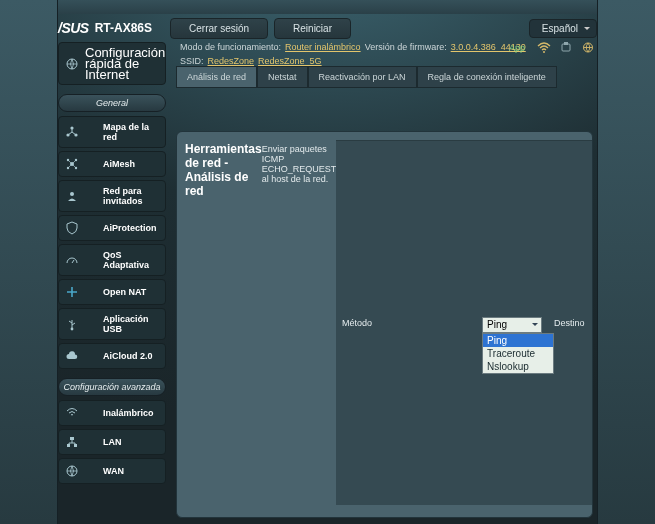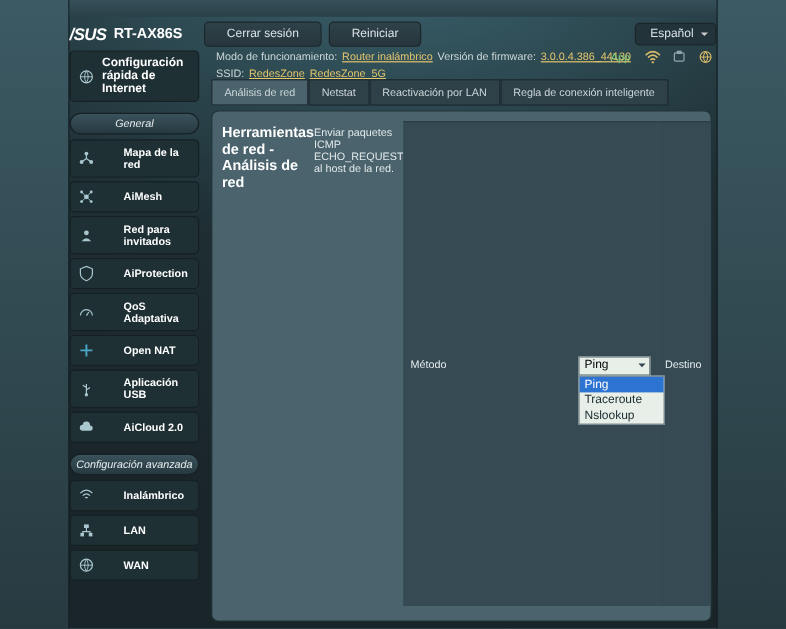--- a/index.html
+++ b/index.html
@@ -33,28 +33,28 @@
   
   .info{position:absolute;left:180px;right:60px;top:40px;font-size:9px;color:#ccd6d8;}
   .info .row{display:flex;align-items:center;gap:4px;flex-wrap:wrap;line-height:14px;}
   .info a{color:var(--link);text-decoration:underline;cursor:pointer;}
   .statusicons{position:absolute;right:60px;top:42px;display:flex;gap:8px;align-items:center;}
   .statico{width:14px;height:11px;cursor:pointer;}
   .app{color:#86d37f;font-size:9px;margin-right:4px;}
   
   .left{position:absolute;left:58px;top:42px;width:108px;}
   .qis{background:#1f3035;border:1px solid #152023;border-radius:4px;padding:4px 6px;display:flex;gap:6px;align-items:center;margin-bottom:8px;cursor:pointer;}
-  .qis .txt{color:#fff;font-size:10px;font-weight:bold;line-height:11px;}
+  .qis .txt{color:#fff;font-size:13px;font-weight:normal;line-height:11px;}
   .secthdr{background:linear-gradient(#3a525b,#273940);color:#e6edef;font-size:9px;text-align:center;padding:3px 0;border:1px solid #162025;border-radius:10px;margin:9px 0 4px;font-style:italic;}
   .navitem{background:#1f3035;border:1px solid #152023;border-radius:4px;padding:5px 6px;display:flex;gap:24px;align-items:center;margin-bottom:3px;cursor:pointer;}
   .navitem .lbl{color:#fff;font-size:9px;font-weight:bold;line-height:10px;}
   .navicon{width:14px;height:14px;flex-shrink:0;display:flex;align-items:center;justify-content:center;}
   .navicon svg{width:14px;height:14px;}
   
-  .main{position:absolute;left:176px;right:62px;top:66px;bottom:6px;display:flex;flex-direction:column;}
+  .main{position:absolute;left:176px;right:62px;top:66px;bottom:6px;display:flex;flex-direction:column;gap:39px;}
   .tabs{display:flex;gap:0;}
   .tab{background:var(--tab-inactive);color:#cdd7d9;font-size:9px;padding:5px 10px;border:1px solid #1c2a2f;cursor:pointer;}
   .tab.active{background:var(--tab-active);}
   .panel{flex:1;background:#4a636d;border:1px solid #22343b;border-radius:6px;margin-top:4px;padding:8px 8px 12px;display:flex;flex-direction:row;overflow:hidden;}
   .panel h2{color:#fff;font-size:12px;font-weight:bold;margin:2px 0 6px;}
   .panel .hr{height:1px;background:#2e4149;margin:0 0 6px;}
   .desc{color:#e2e9eb;font-size:9px;margin:4px 0 8px;}
   .formrow{display:flex;align-items:center;background:#354a52;border-top:1px solid #2a3c42;min-height:22px;}
   .formrow:first-of-type{border-top:1px solid #2a3c42;}
   .flabel{width:140px;color:#e5ecee;font-size:9px;padding:4px 6px;}

